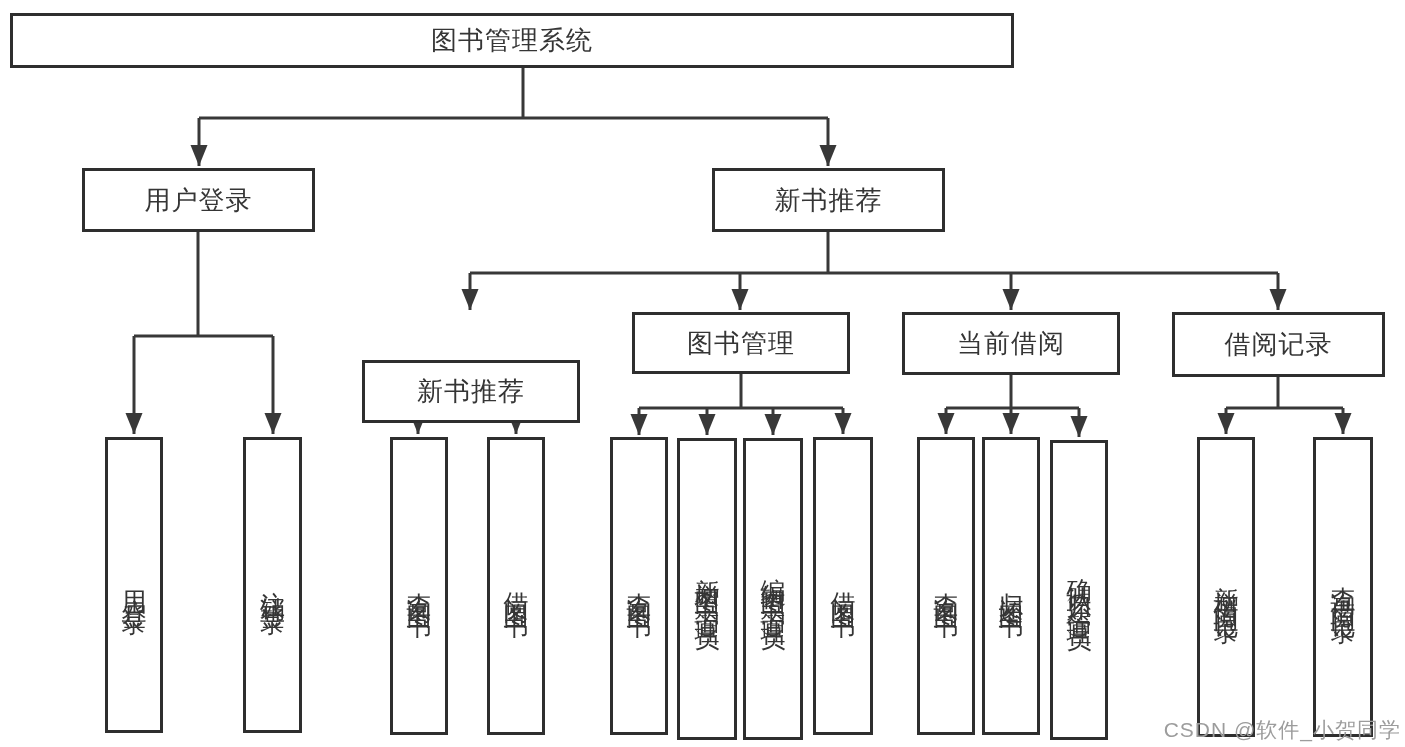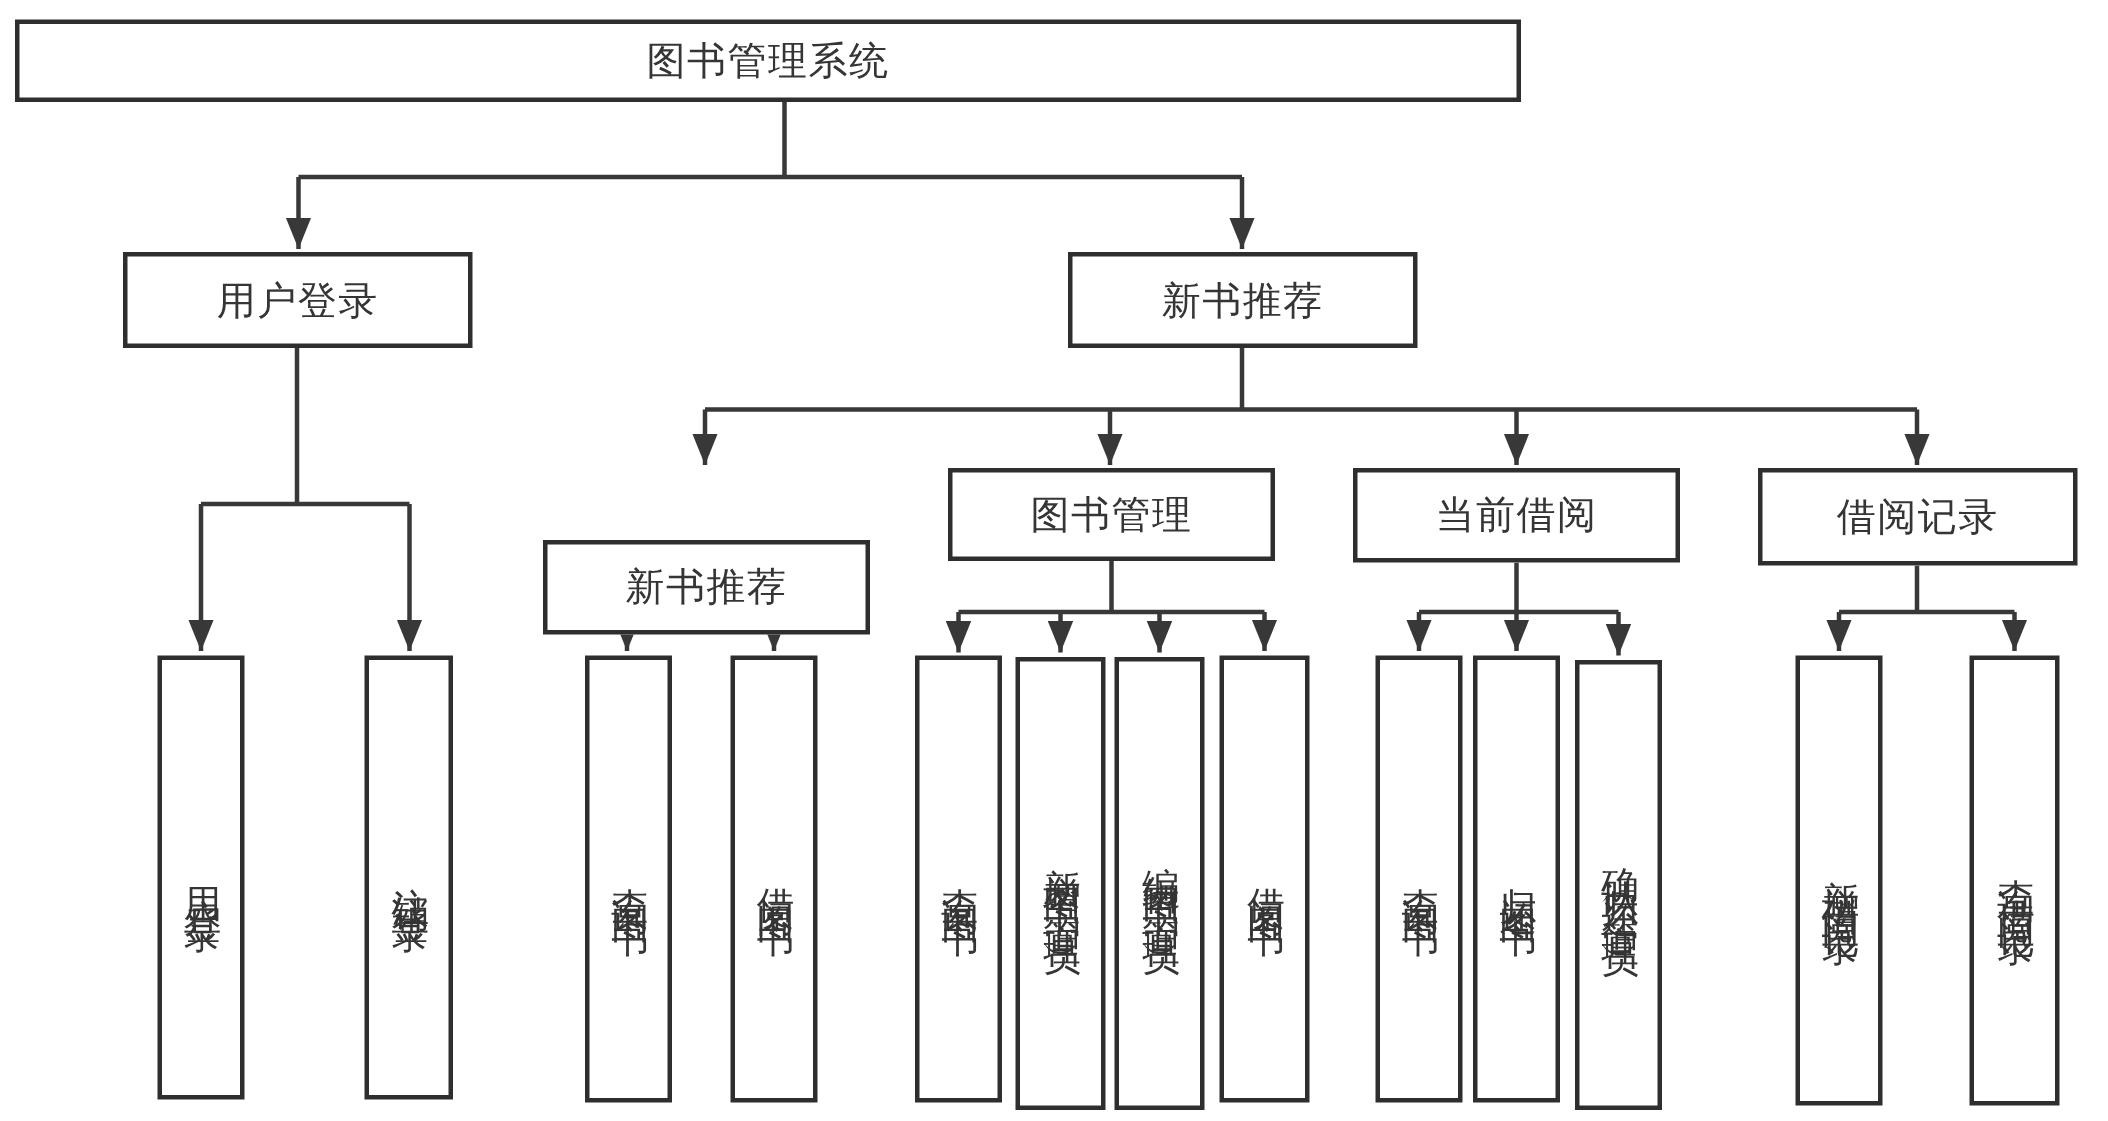--- a/index.html
+++ b/index.html
@@ -132,14 +132,15 @@
     <span class="vtext">确认归还（管理员）</span>
   </div>
 
   <div class="node vnode" style="left:1197px;top:437px;width:58px;height:300px;">
     <span class="vtext">新增借阅记录</span>
   </div>
   <div class="node vnode" style="left:1313px;top:437px;width:60px;height:300px;">
     <span class="vtext">查询借阅记录</span>
   </div>
 
+  <div class="watermark">CSDN @软件_小贺同学</div>
 
 </div>
 
 </body></html>

